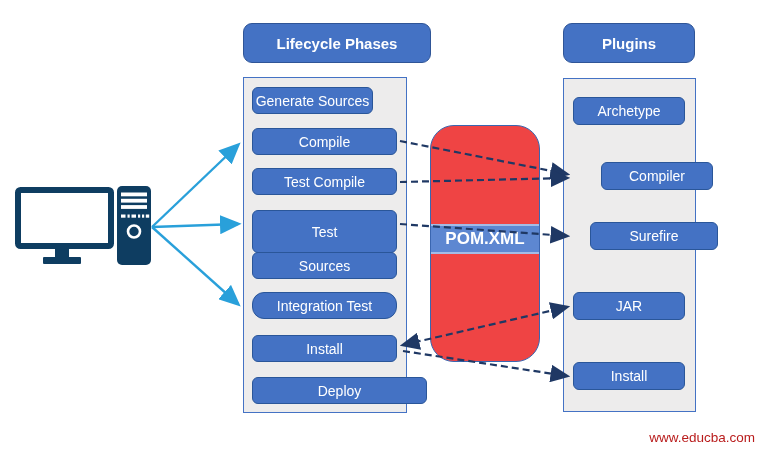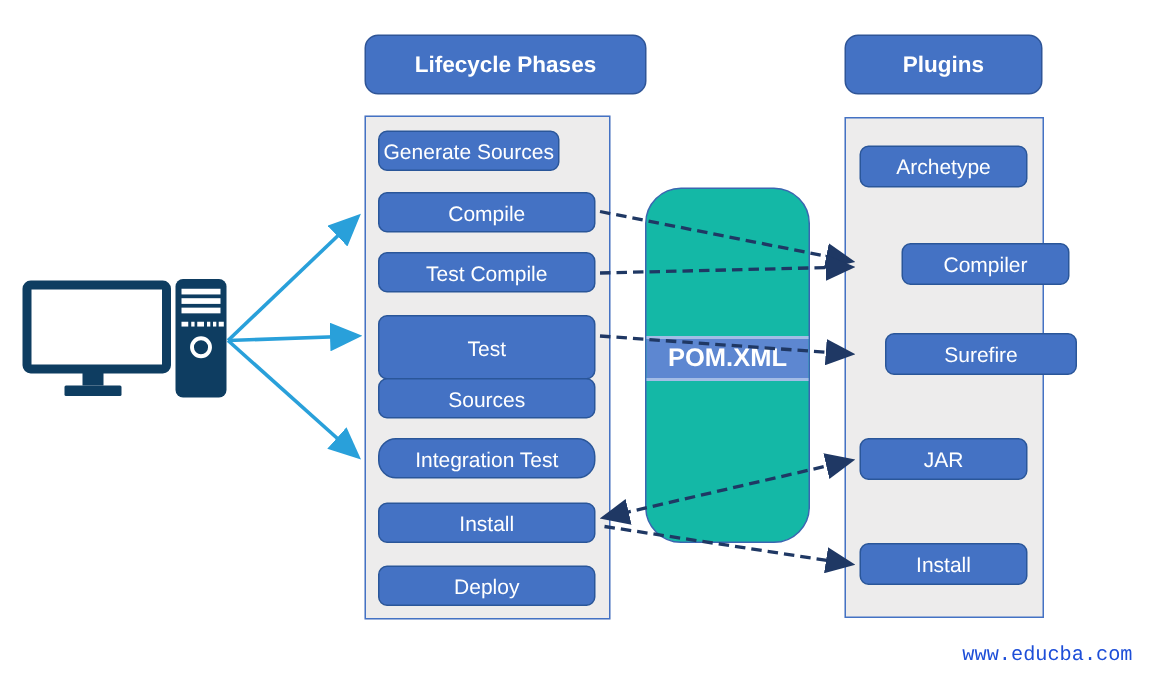--- a/index.html
+++ b/index.html
@@ -15,49 +15,49 @@
   }
   .col-box{
     background:#EDECEC;border:1.5px solid #4472C4;z-index:1;
   }
   .node{
     background:#4472C4;border:1.5px solid #2A5699;border-radius:6px;
     color:#fff;font-size:14px;
     display:flex;align-items:center;justify-content:center;z-index:2;
   }
   .pom{
-    background:#14b8a6;border:1px solid #3A66B0;border-radius:24px;z-index:2;
+    background:#ef4444;border:1px solid #3A66B0;border-radius:24px;z-index:2;
   }
   .pom-band{
     position:absolute;left:0;right:0;top:98px;height:26px;
     background:#5D87D1;border-top:2px solid #A3BCE6;border-bottom:2px solid #A3BCE6;
     color:#fff;font-weight:bold;font-size:17px;
     display:flex;align-items:center;justify-content:center;
   }
   .footer-site{
-    position:absolute;top:430px;right:13px;font-size:13.5px;color:#1d4ed8;z-index:2;font-family:Liberation Mono, monospace;
+    position:absolute;top:430px;right:13px;font-size:13.5px;color:#b91c1c;z-index:2;
   }
   svg.overlay{position:absolute;left:0;top:0;z-index:5;pointer-events:none;}
   svg.pc{position:absolute;z-index:2;}
 </style>
 </head>
 <body>
 
 <div class="abs hdr" style="left:243px;top:23px;width:188px;height:40px;">Lifecycle Phases</div>
 
 <div class="abs col-box" style="left:243px;top:77px;width:164px;height:336px;"></div>
 
 <div class="abs node" style="left:252px;top:87px;width:121px;height:27px;">Generate Sources</div>
 <div class="abs node" style="left:252px;top:128px;width:145px;height:27px;">Compile</div>
 <div class="abs node" style="left:252px;top:168px;width:145px;height:27px;">Test Compile</div>
 <div class="abs node" style="left:252px;top:210px;width:145px;height:43px;">Test</div>
 <div class="abs node" style="left:252px;top:252px;width:145px;height:27px;">Sources</div>
 <div class="abs node" style="left:252px;top:292px;width:145px;height:27px;border-radius:12px;">Integration Test</div>
 <div class="abs node" style="left:252px;top:335px;width:145px;height:27px;">Install</div>
-<div class="abs node" style="left:252px;top:377px;width:145px;height:27px;">Deploy</div>
+<div class="abs node" style="left:252px;top:377px;width:175px;height:27px;">Deploy</div>
 
 <div class="abs hdr" style="left:563px;top:23px;width:132px;height:40px;">Plugins</div>
 
 <div class="abs col-box" style="left:563px;top:78px;width:133px;height:334px;"></div>
 
 <div class="abs node" style="left:573px;top:97px;width:112px;height:28px;">Archetype</div>
 <div class="abs node" style="left:573px;top:162px;width:112px;height:28px;margin-left:28px;">Compiler</div>
 <div class="abs node" style="left:590px;top:222px;width:128px;height:28px;">Surefire</div>
 <div class="abs node" style="left:573px;top:292px;width:112px;height:28px;">JAR</div>
 <div class="abs node" style="left:573px;top:362px;width:112px;height:28px;">Install</div>

